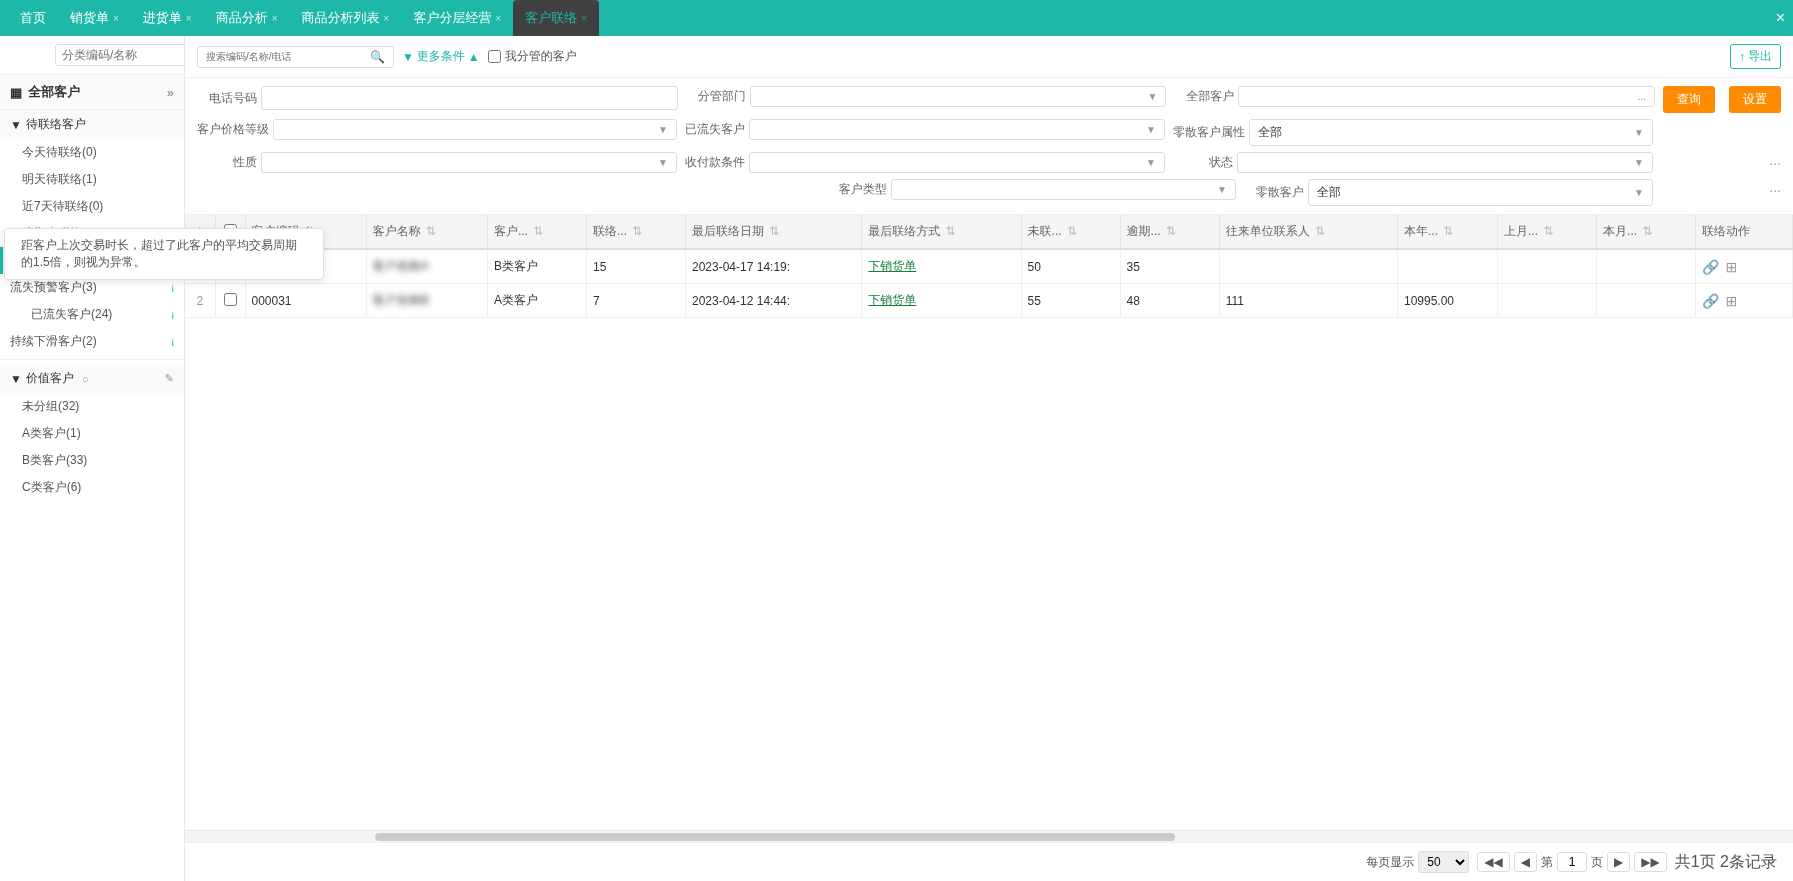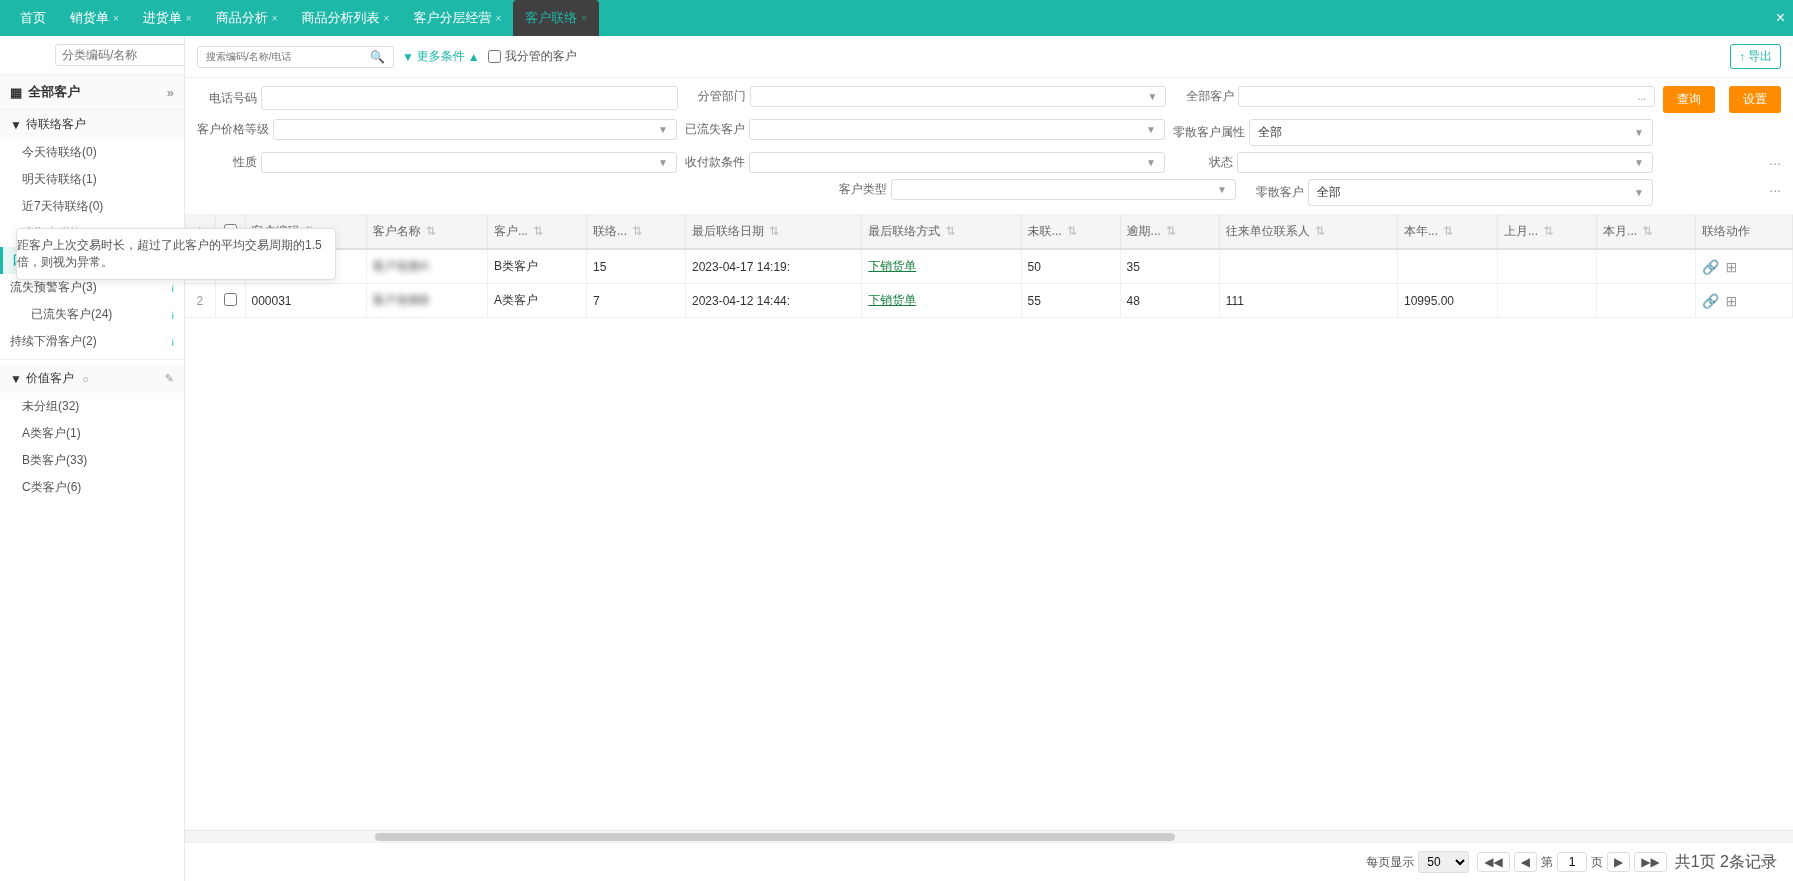--- a/index.html
+++ b/index.html
@@ -149,24 +149,24 @@
     .table-footer .page-input { border: 1px solid #ddd; border-radius: 3px; padding: 2px 4px; width: 30px; text-align: center; font-size: 12px; }
     .table-footer .total-info { font-size: 16px; color: #555; }
     .table-footer .page-text { font-size: 12px; color: #555; }
 
     
     .scroll-bar-area { height: 12px; background: #f5f5f5; border-top: 1px solid #e8e8e8; position: relative; flex-shrink: 0; }
     .scroll-bar-thumb { position: absolute; left: 190px; top: 2px; width: 800px; height: 8px; background: #ccc; border-radius: 4px; }
 
     
     .tooltip {
-      position: absolute; background: #fff; border: 1px solid #e0e0e0; padding: 8px 0;
+      position: absolute; background: #fff; border: 1px solid #e0e0e0; padding: 8px 16px;
       border-radius: 4px; font-size: 12px; color: #555; box-shadow: 0 2px 8px rgba(0,0,0,0.1);
       max-width: 320px; z-index: 100;
-      top: 228px; left: 16px;
+      top: 228px; left: 4px;
     }
 
     
     .blurred { filter: blur(3px); display: inline-block; }
 
     .checkbox-cell { width: 30px; text-align: center; }
     .num-cell { width: 30px; text-align: center; color: #999; }
   </style>
 </head>
 <body>

